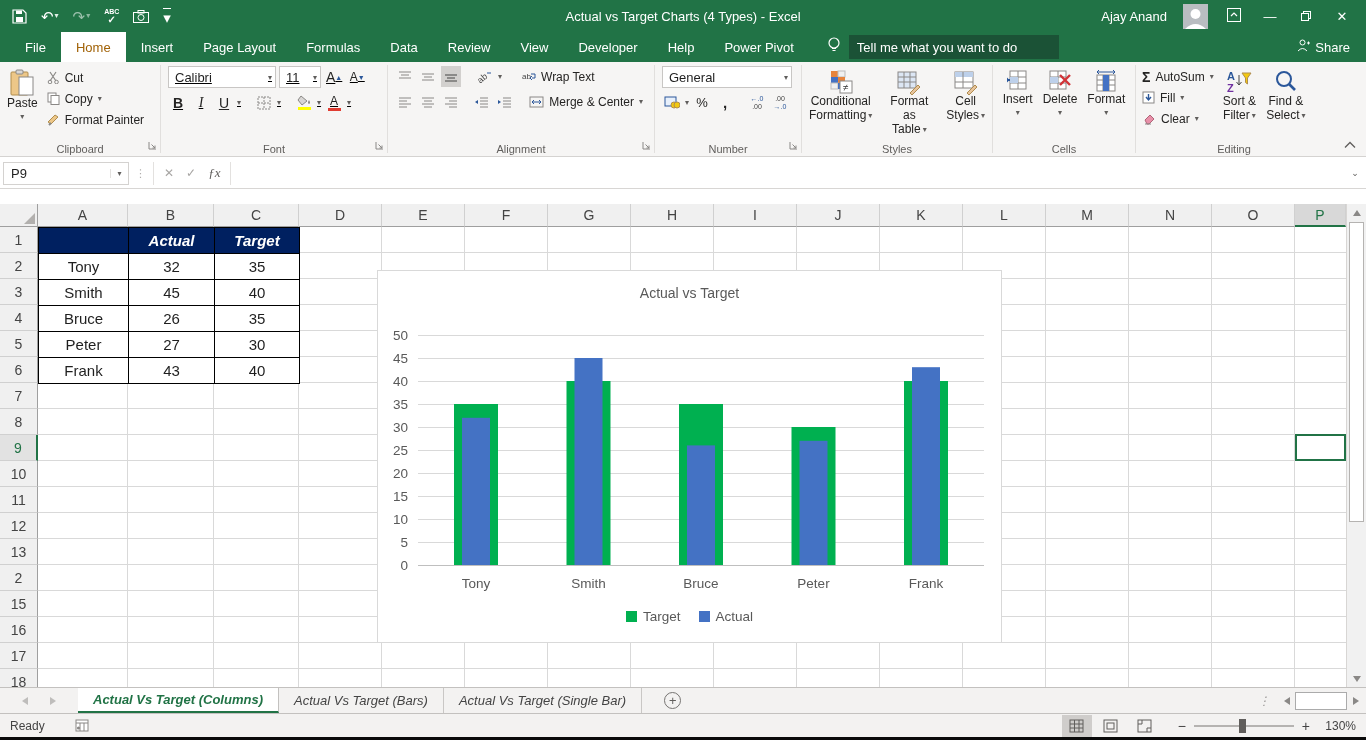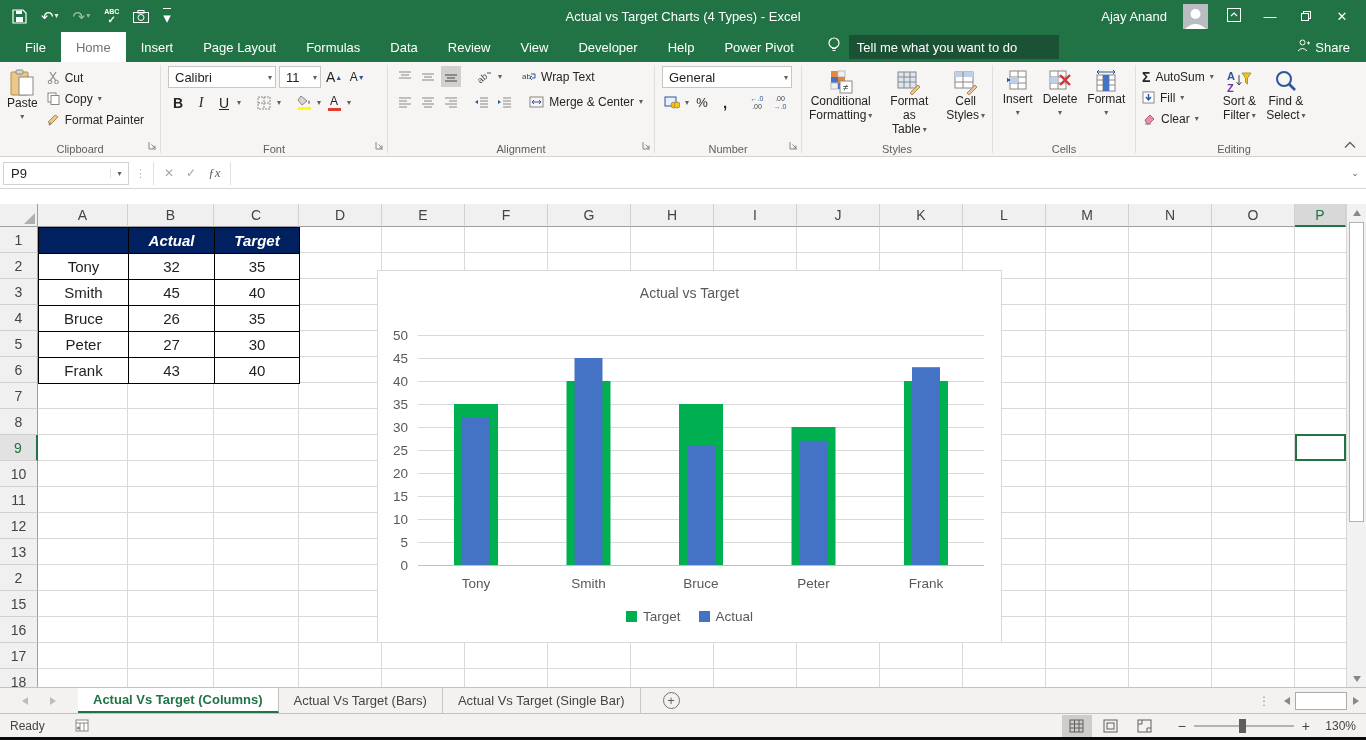--- a/index.html
+++ b/index.html
@@ -24,21 +24,21 @@
   .avatar { width:25px; height:25px; background:#b9bdc1; display:flex; align-items:flex-end; justify-content:center; overflow:hidden; }
   .winbtn { font-size:13px; color:#fff; width:20px; text-align:center; }
   .restore-box { position:relative; width:10px; height:10px; display:inline-block; }
   .restore-box .r1 { position:absolute; left:0; bottom:0; width:8px; height:8px; border:1px solid #fff; background:#217346; }
   .restore-box .r2 { position:absolute; right:0; top:0; width:8px; height:8px; border:1px solid #fff; }
 
   
   .tabrow { position:absolute; left:0; top:32px; width:1366px; height:30px; background:#217346; display:flex; align-items:stretch; }
   .rtabs { display:flex; align-items:stretch; margin-left:10px; }
   .rtab { display:flex; align-items:center; padding:0 15px; font-size:13px; color:#fff; cursor:default; }
-  .rtab.active { background:#fff; color:#737373; }
+  .rtab.active { background:#fff; color:#a16207; }
   .tellme-wrap { display:flex; align-items:center; gap:8px; margin-left:18px; }
   .tellme { background:#1b5236; color:#fff; font-size:13px; height:24px; display:flex; align-items:center; padding:0 10px 0 8px; min-width:210px; }
   .share { margin-left:auto; margin-right:16px; display:flex; align-items:center; gap:5px; color:#fff; font-size:13px; }
 
   
   .ribbon { position:absolute; left:0; top:62px; width:1366px; height:95px; background:#f6f5f4; border-bottom:1px solid #d5d3d1; display:flex; align-items:stretch; }
   .rgroup { position:relative; display:flex; flex-direction:column; padding:2px 2px 16px 2px; }
   .gdiv { width:1px; background:#e1dfdd; margin:3px 0; }
   .glabel { position:absolute; left:0; right:0; bottom:1px; text-align:center; font-size:11px; color:#605e5c; }
   .launcher { position:absolute; right:3px; bottom:2px; }
@@ -99,21 +99,21 @@
   .vscroll { position:absolute; right:0; top:204px; width:20px; height:483px; background:#f1f1f1; border-left:1px solid #d8d6d4; z-index:7; }
   .vs-up, .vs-down { position:absolute; left:1px; width:18px; height:17px; background:#f1f1f1; display:flex; align-items:center; justify-content:center; }
   .vs-up { top:0; } .vs-down { bottom:0; }
   .vs-thumb { position:absolute; left:2px; top:18px; width:15px; height:300px; background:#fff; border:1px solid #b5b3b1; }
   .tri-up { width:0;height:0;border-left:4px solid transparent;border-right:4px solid transparent;border-bottom:6px solid #8a8886; }
   .tri-down { width:0;height:0;border-left:4px solid transparent;border-right:4px solid transparent;border-top:6px solid #8a8886; }
   .tri-left { width:0;height:0;border-top:4px solid transparent;border-bottom:4px solid transparent;border-right:6px solid #8a8886; }
   .tri-right { width:0;height:0;border-top:4px solid transparent;border-bottom:4px solid transparent;border-left:6px solid #8a8886; }
 
   
-  .sheetbar { position:absolute; left:0; top:687px; width:1366px; height:26px; background:#f3f2f1; border-top:1px solid #c3c1bf; display:flex; align-items:stretch; z-index:8; }
+  .sheetbar { position:absolute; left:0; top:687px; width:1366px; height:26px; background:#f3f2f1; border-top:1px solid #c3c1bf; display:flex; align-items:stretch; z-index:8;font-style:italic; }
   .navarrows { display:flex; align-items:center; gap:22px; padding:0 22px 0 22px; }
   .stabs { display:flex; align-items:stretch; }
   .stab { display:flex; align-items:center; padding:0 15px; font-size:13px; color:#444; border-right:1px solid #c9c7c5; cursor:default; white-space:nowrap; }
   .stab.active { background:#fff; color:#217346; font-weight:bold; border-bottom:2px solid #217346; border-right:1px solid #c3c1bf; }
   .addsheet { display:flex; align-items:center; margin-left:22px; }
   .addsheet .circle { width:17px; height:17px; border:1px solid #767472; border-radius:50%; color:#605e5c; font-size:13px; line-height:15px; text-align:center; }
   .hscroll { margin-left:auto; display:flex; align-items:center; gap:0; padding-right:2px; }
   .hdots { color:#9a9897; font-size:12px; margin-right:8px; }
   .hs-btn { width:17px; height:20px; display:flex; align-items:center; justify-content:center; }
   .hs-thumb { width:52px; height:18px; background:#fff; border:1px solid #ababab; }
@@ -264,21 +264,21 @@
       </div>
       <div class="glabel">Clipboard</div>
       <span class="launcher"><svg width="9" height="9" viewBox="0 0 9 9">
             <path d="M1 1 v7 h7" fill="none" stroke="#8a8886"></path>
             <path d="M3.5 3.5 l3.5 3.5 M7 4.5 v2.5 h-2.5" fill="none" stroke="#8a8886"></path>
           </svg></span>
     </div>
     <div class="gdiv"></div>
 
     <div class="rgroup" style="width:226px">
-      <div style="display:flex;flex-direction:column;">
+      <div style="display:flex;flex-direction:column;text-decoration:underline;">
         <div class="fRow">
           <span class="combo" style="width:108px">
               <span>Calibri</span>
               <span class="dd">▾</span>
             </span>
           <span class="combo" style="width:42px">
               <span>11</span>
               <span class="dd">▾</span>
             </span>
           <span class="tbtn">

